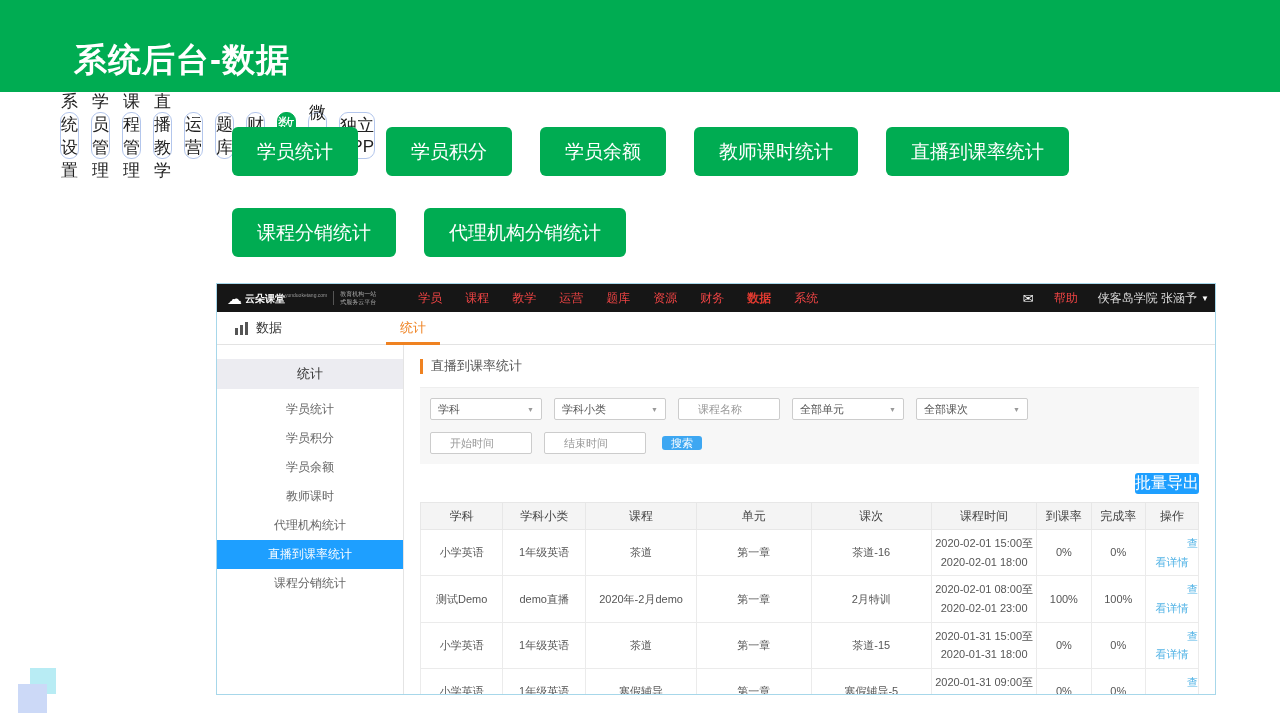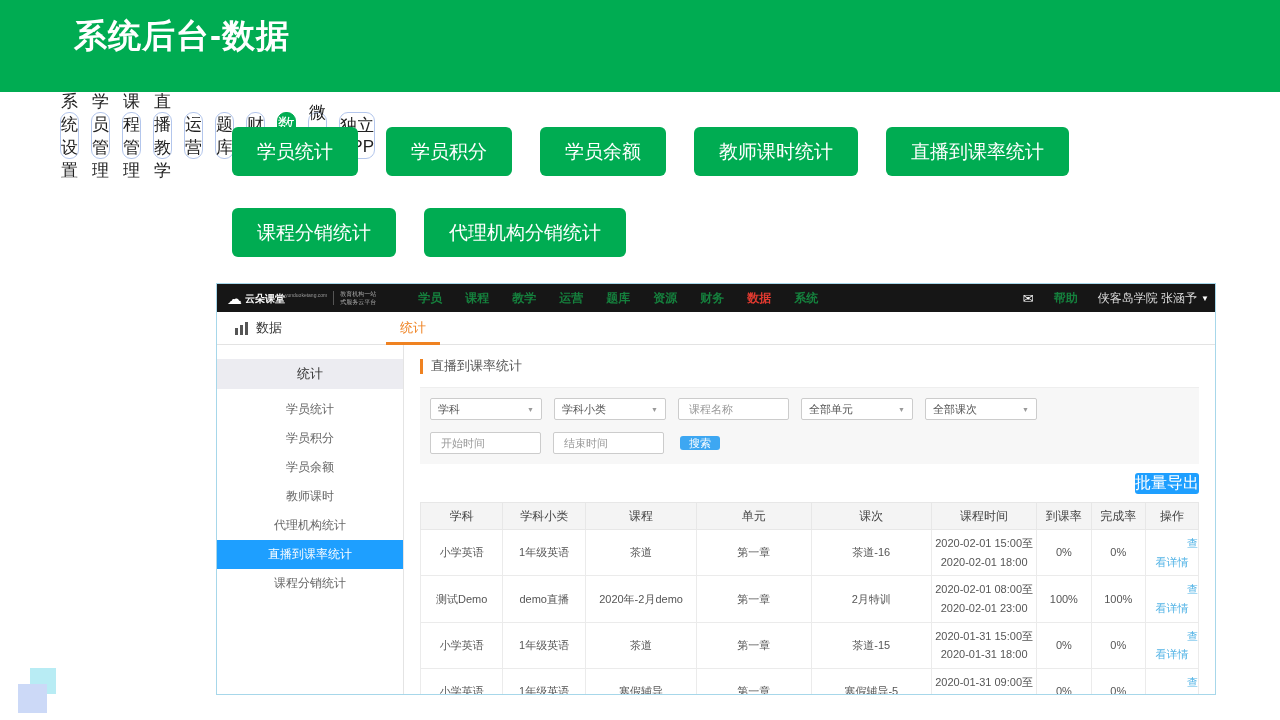--- a/index.html
+++ b/index.html
@@ -1,21 +1,21 @@
 <!DOCTYPE html>
 <html style="--green: #00ac52; --blue: #1e9fff; --light-blue: #3da7f2; --orange: #ef8221; --red: #e03a30; --link: #54b4e6;"><head>
 <meta charset="utf-8">
 <style>
   * { margin:0; padding:0; box-sizing:border-box; }
   html,body { width:1280px; height:720px; }
   body { position:relative; background:#fff; font-family:"Liberation Sans", sans-serif; overflow:hidden; }
 
   
   .banner { position:absolute; left:0; top:0; width:1280px; height:92px; background:var(--green,#00ac52); }
-  .banner-title { padding:14px 0 0 74px; color:#fff; font-size:33px; font-weight:bold; letter-spacing:1px; }
+  .banner-title { padding:38px 0 0 74px; color:#fff; font-size:33px; font-weight:bold; letter-spacing:1px; }
 
   
   .side-nav { position:absolute; left:60px; top:112px; width:126px; display:flex; flex-direction:row; gap:12px; }
   .side-btn { height:47px; background:#fff; border:1px solid #b3c6ec; border-radius:9px; display:flex;
               align-items:center; justify-content:center; font-size:17px; color:#222; cursor:pointer; }
   .side-btn.active { background:var(--green,#00ac52); border-color:var(--green,#00ac52); color:#fff; }
 
   
   .quick { position:absolute; left:232px; top:127px; }
   .quick-row { display:flex; gap:28px; margin-bottom:32px; }
@@ -29,21 +29,21 @@
   
   .nav { height:28px; background:#161616; display:flex; align-items:center; color:#ddd; }
   .logo-wrap { display:flex; align-items:center; padding-left:10px; }
   .cloud-icon { color:#fff; font-size:15px; line-height:1; margin-right:3px; }
   .logo-text { display:flex; flex-direction:row; line-height:1.1; }
   .logo-name { font-size:10px; font-weight:bold; color:#fff; }
   .logo-sub { font-size:5px; color:#999; }
   .logo-divider { width:1px; height:14px; background:#555; margin:0 6px; }
   .tagline { font-size:6px; color:#aaa; line-height:1.4; }
   .nav-menu { display:flex; gap:23px; margin-left:42px; font-size:12px; }
-  .nav-item { color:#15803d; cursor:pointer; white-space:nowrap;font-weight:bold; }
+  .nav-item { color:#ef4444; cursor:pointer; white-space:nowrap; }
   .nav-item.active { color:var(--red,#e03a30); font-weight:bold; }
   .nav-right { margin-left:auto; display:flex; align-items:center; gap:20px; padding-right:6px; font-size:12px; }
   .mail-icon { font-size:13px; color:#fff; cursor:pointer; }
   .account { display:flex; align-items:center; gap:4px; cursor:pointer; white-space:nowrap; }
   .caret-down { font-size:8px; color:#fff; }
 
   
   .subhead { height:33px; border-bottom:1px solid #e3e3e3; display:flex; align-items:center; padding:0 18px; background:#fff; }
   .crumb { display:flex; align-items:center; gap:7px; font-size:13px; color:#333; }
   .chart-icon svg { display:block; }
@@ -65,22 +65,22 @@
                  padding-bottom:12px; border-bottom:1px solid #eee; }
   .orange-bar { width:3px; height:15px; background:var(--orange,#ef8221); }
 
   .filters { background:#f7f7f7; padding:10px 10px 10px 10px; }
   .f-row { display:flex; gap:12px; align-items:center; }
   .f-row + .f-row { margin-top:12px; }
   .f-select { width:112px; height:22px; background:#fff; border:1px solid #ccc; border-radius:2px;
               display:flex; align-items:center; justify-content:space-between; padding:0 7px;
               font-size:11px; color:#555; cursor:pointer; }
   .f-caret { font-size:7px; color:#999; }
-  .f-input { width:111px; height:22px; border:1px solid #ccc; border-radius:2px; font-size:11px;
-             color:#666; padding:0 10px; background:#fff; font-family:"Liberation Sans",sans-serif; }
+  .f-input { width:102px; height:22px; border:1px solid #ccc; border-radius:2px; font-size:11px;
+             color:#666; padding:0 19px; background:#fff; font-family:"Liberation Sans",sans-serif; }
   .f-input::placeholder { color:#999; }
   .search-btn { width:40px; height:14px; background:var(--light-blue,#3da7f2); color:#fff; border:none;
                 border-radius:3px; font-size:11px; margin-left:4px; cursor:pointer; }
 
   .export-row { display:flex; justify-content:flex-end; padding:9px 0 8px; }
   .export-btn { width:64px; height:21px; background:var(--blue,#1e9fff); color:#fff; font-size:16px;
                 border-radius:3px; display:flex; align-items:center; justify-content:center; cursor:pointer; }
 
   table.data { width:100%; border-collapse:collapse; table-layout:fixed; font-size:11px; color:#555; }
   table.data th { background:#f4f4f4; border:1px solid #e7e7e7; height:27px; font-weight:normal;

